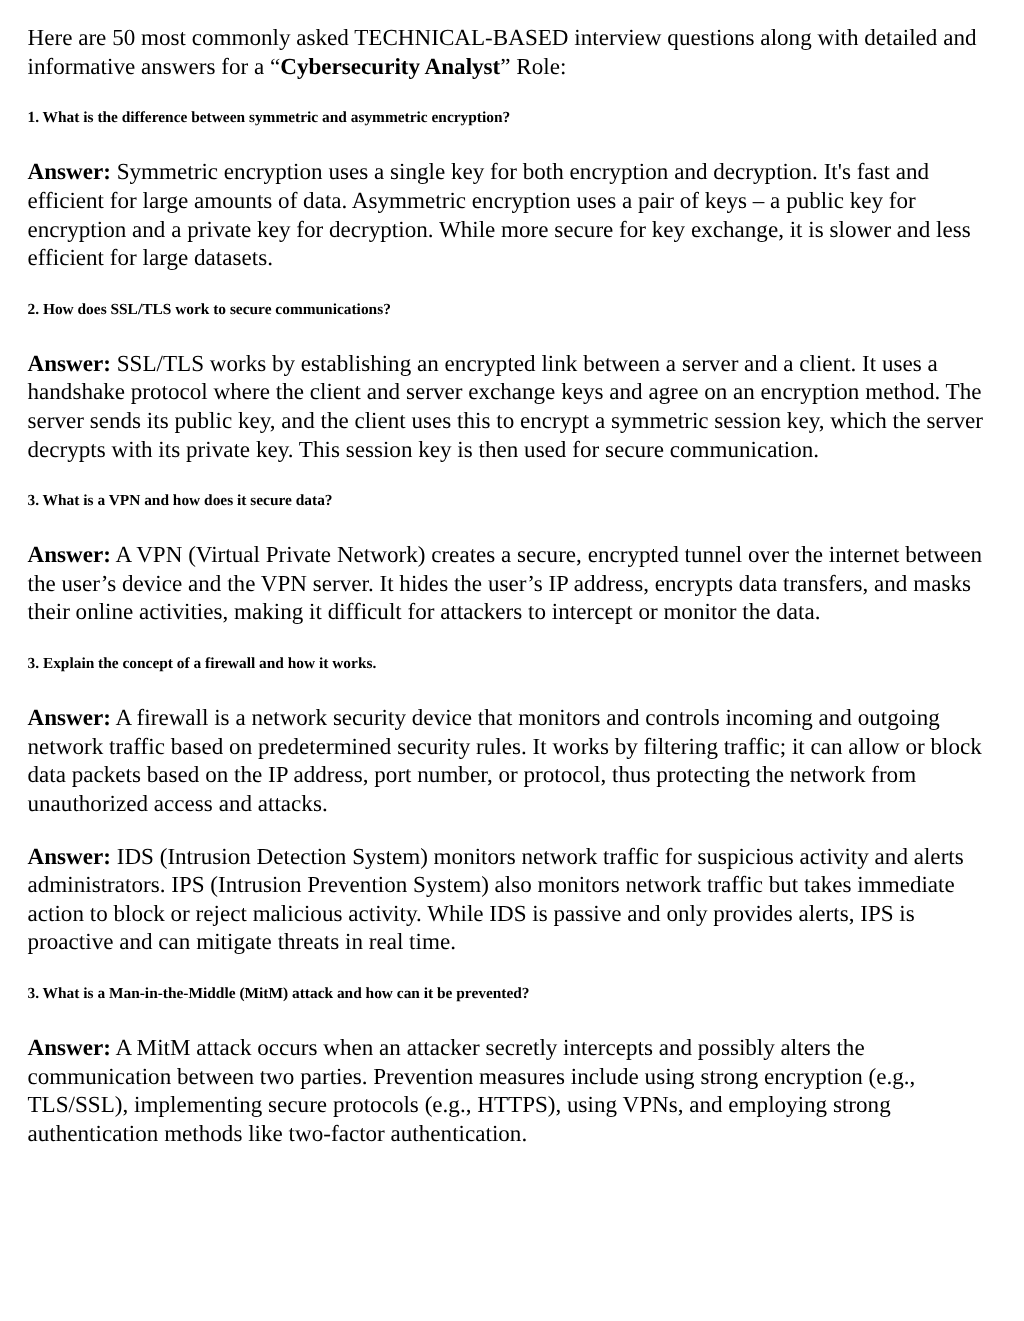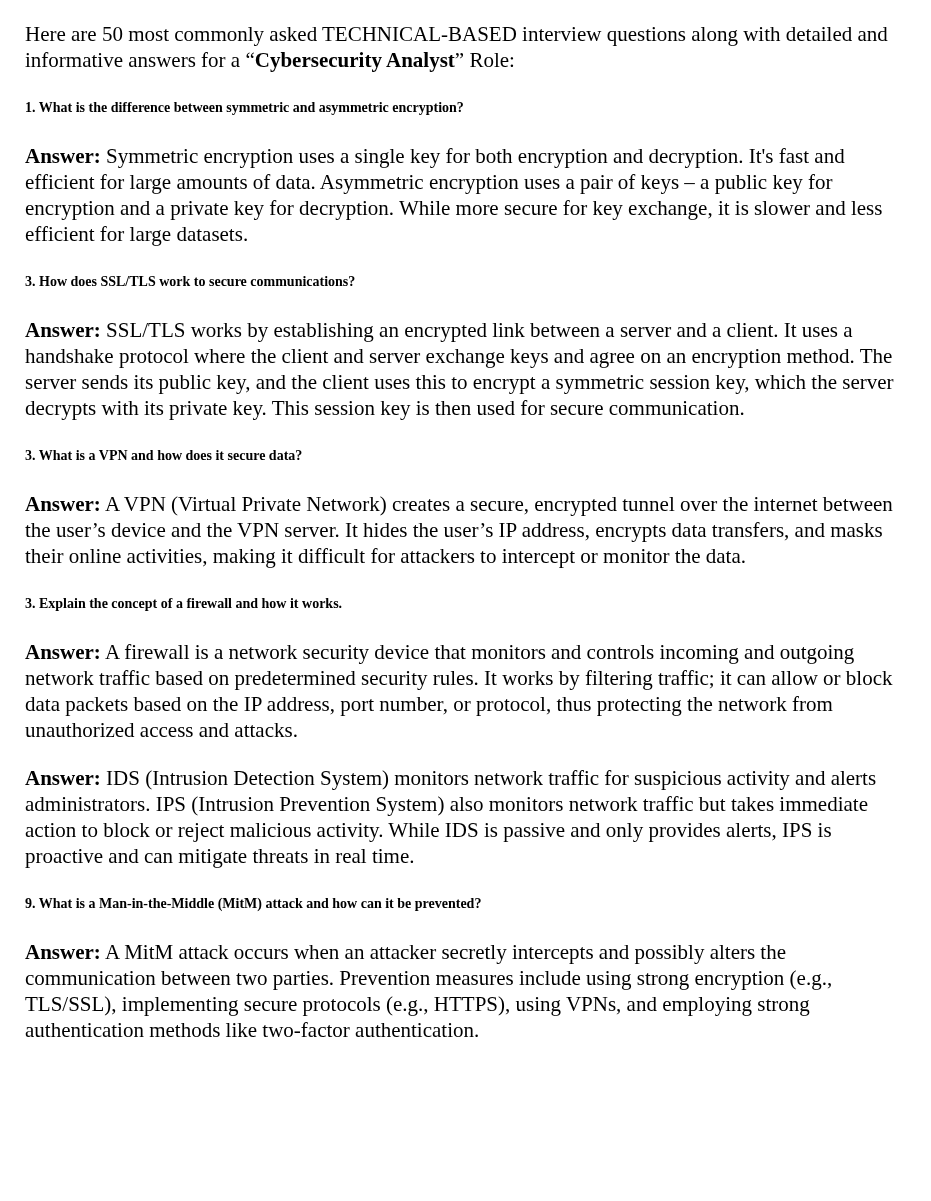--- a/index.html
+++ b/index.html
@@ -40,36 +40,36 @@
 <div class="page">
 
   <p class="para"><span>Here are 50 most commonly asked TECHNICAL-BASED interview questions along with detailed and informative answers for a “</span><span class="intro-bold">Cybersecurity Analyst</span><span>” Role:</span></p>
 
   <section>
     <h2 class="question">1. What is the difference between symmetric and asymmetric encryption?</h2>
     <p class="para"><span class="answer-label">Answer:</span> <span>Symmetric encryption uses a single key for both encryption and decryption. It's fast and efficient for large amounts of data. Asymmetric encryption uses a pair of keys – a public key for encryption and a private key for decryption. While more secure for key exchange, it is slower and less efficient for large datasets.</span></p>
   </section>
 
   <section>
-    <h2 class="question">3. How does SSL/TLS work to secure communications?</h2>
+    <h2 class="question">2. How does SSL/TLS work to secure communications?</h2>
     <p class="para"><span class="answer-label">Answer:</span> <span>SSL/TLS works by establishing an encrypted link between a server and a client. It uses a handshake protocol where the client and server exchange keys and agree on an encryption method. The server sends its public key, and the client uses this to encrypt a symmetric session key, which the server decrypts with its private key. This session key is then used for secure communication.</span></p>
   </section>
 
   <section>
     <h2 class="question">3. What is a VPN and how does it secure data?</h2>
     <p class="para"><span class="answer-label">Answer:</span> <span>A VPN (Virtual Private Network) creates a secure, encrypted tunnel over the internet between the user’s device and the VPN server. It hides the user’s IP address, encrypts data transfers, and masks their online activities, making it difficult for attackers to intercept or monitor the data.</span></p>
   </section>
 
   <section>
     <h2 class="question">3. Explain the concept of a firewall and how it works.</h2>
     <p class="para"><span class="answer-label">Answer:</span> <span>A firewall is a network security device that monitors and controls incoming and outgoing network traffic based on predetermined security rules. It works by filtering traffic; it can allow or block data packets based on the IP address, port number, or protocol, thus protecting the network from unauthorized access and attacks.</span></p>
   </section>
 
   <section>
     <p class="para"><span class="answer-label">Answer:</span> <span>IDS (Intrusion Detection System) monitors network traffic for suspicious activity and alerts administrators. IPS (Intrusion Prevention System) also monitors network traffic but takes immediate action to block or reject malicious activity. While IDS is passive and only provides alerts, IPS is proactive and can mitigate threats in real time.</span></p>
   </section>
 
   <section>
-    <h2 class="question">9. What is a Man-in-the-Middle (MitM) attack and how can it be prevented?</h2>
+    <h2 class="question">3. What is a Man-in-the-Middle (MitM) attack and how can it be prevented?</h2>
     <p class="para"><span class="answer-label">Answer:</span> <span>A MitM attack occurs when an attacker secretly intercepts and possibly alters the communication between two parties. Prevention measures include using strong encryption (e.g., TLS/SSL), implementing secure protocols (e.g., HTTPS), using VPNs, and employing strong authentication methods like two-factor authentication.</span></p>
   </section>
 
 </div>
 
 </body></html>

